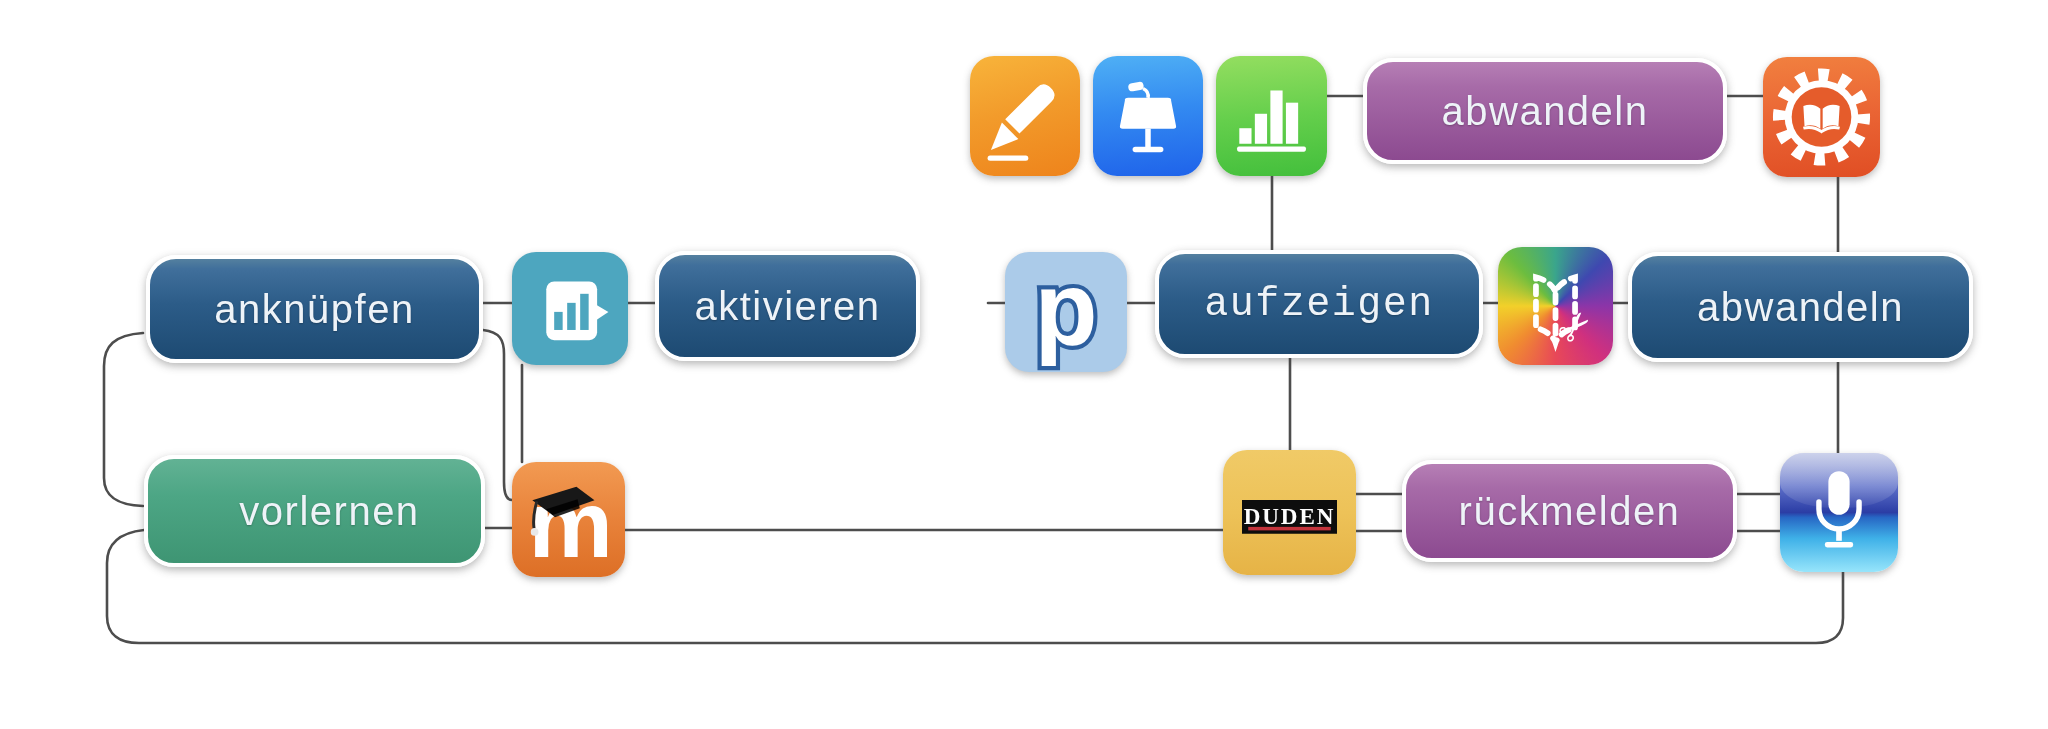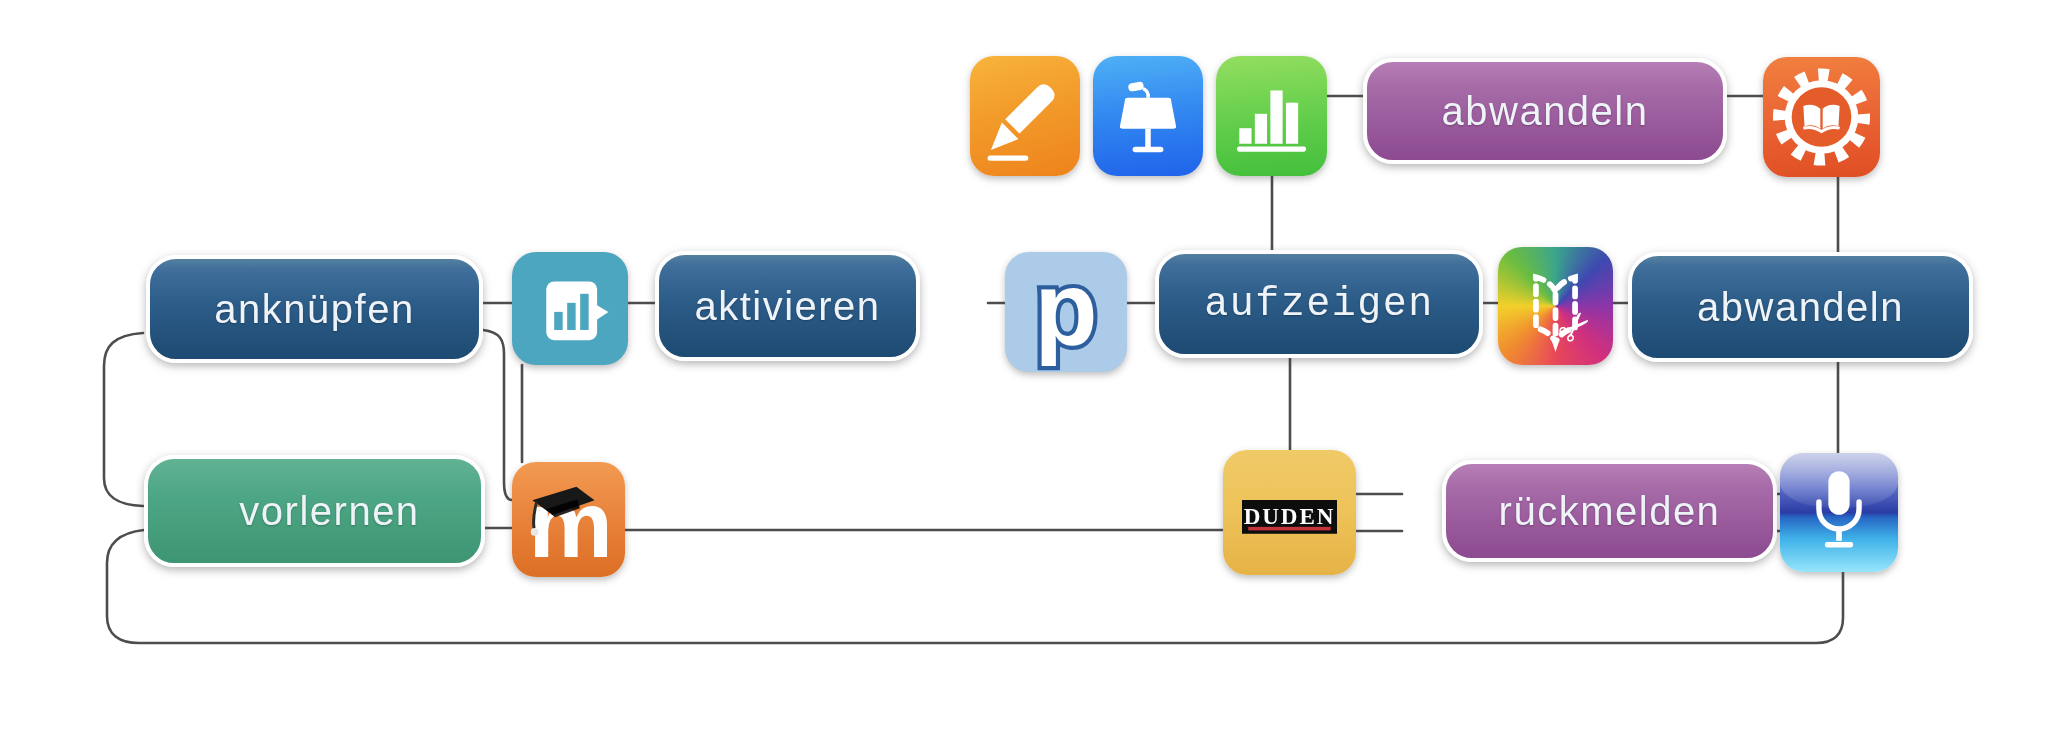--- a/index.html
+++ b/index.html
@@ -75,21 +75,21 @@
   </div>
   <div class="node blue" style="left:1155px;top:250px;width:328px;height:108px;font-family:Liberation Mono, monospace;">
     <span class="lbl">aufzeigen</span>
   </div>
   <div class="node blue" style="left:1628px;top:252px;width:345px;height:110px;">
     <span class="lbl">abwandeln</span>
   </div>
   <div class="node purple" style="left:1363px;top:58px;width:364px;height:106px;">
     <span class="lbl">abwandeln</span>
   </div>
-  <div class="node purple" style="left:1402px;top:460px;width:335px;height:102px;margin-left:40px;">
+  <div class="node purple" style="left:1402px;top:460px;width:335px;height:102px;">
     <span class="lbl">rückmelden</span>
   </div>
   <div class="node green" style="left:144px;top:455px;width:341px;height:112px;">
     <span class="lbl">vorlernen</span>
   </div>
 
   <div class="icon bg-pages" style="left:970px;top:56px;width:110px;height:120px;">
     <svg viewBox="0 0 100 100">
       <g fill="#ffffff">
         <path d="M19 81 L29 56 L44 71 Z"></path>

